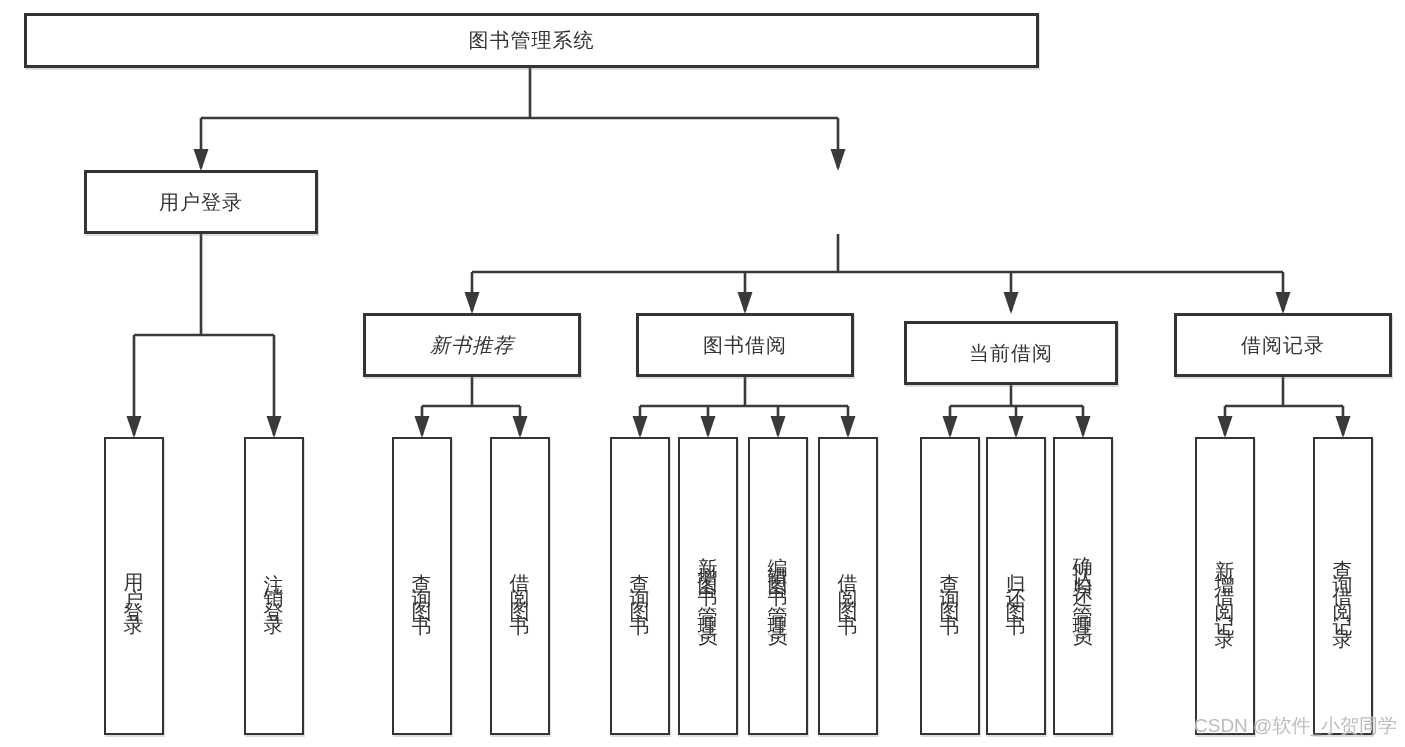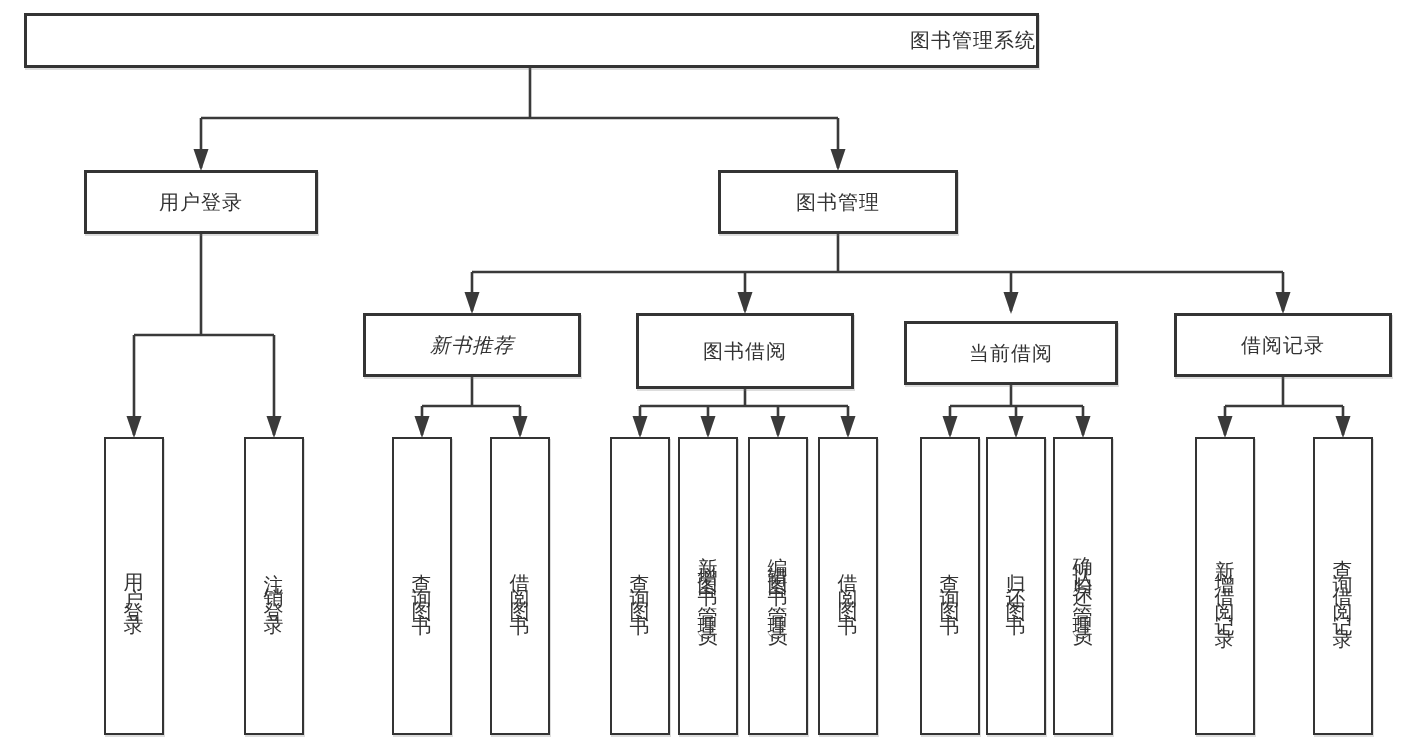--- a/index.html
+++ b/index.html
@@ -93,35 +93,32 @@
       <path d="M770.5 416 L785.5 416 L778 438 Z"></path>
       <path d="M840.5 416 L855.5 416 L848 438 Z"></path>
       <path d="M942.5 416 L957.5 416 L950 438 Z"></path>
       <path d="M1008.5 416 L1023.5 416 L1016 438 Z"></path>
       <path d="M1075.5 416 L1090.5 416 L1083 438 Z"></path>
       <path d="M1217.5 416 L1232.5 416 L1225 438 Z"></path>
       <path d="M1335.5 416 L1350.5 416 L1343 438 Z"></path>
     </g>
   </svg>
 
-  <div class="box" style="left:24px; top:13px; width:1015px; height:55px;justify-content:flex-end;">
+  <div class="box" style="left:24px; top:13px; width:1015px; height:55px;">
     <span class="h-label">图书管理系统</span>
   </div>
 
   <div class="box" style="left:84px; top:170px; width:234px; height:64px;">
     <span class="h-label">用户登录</span>
   </div>
-  <div class="box" style="left:718px; top:170px; width:240px; height:64px;">
-    <span class="h-label">图书管理</span>
-  </div>
 
   <div class="box" style="left:363px; top:313px; width:218px; height:64px;font-style:italic;">
     <span class="h-label">新书推荐</span>
   </div>
-  <div class="box" style="left:636px; top:313px; width:218px; height:76px;">
+  <div class="box" style="left:636px; top:313px; width:218px; height:64px;">
     <span class="h-label">图书借阅</span>
   </div>
   <div class="box" style="left:904px; top:313px; width:214px; height:64px;margin-top:8px;">
     <span class="h-label">当前借阅</span>
   </div>
   <div class="box" style="left:1174px; top:313px; width:218px; height:64px;">
     <span class="h-label">借阅记录</span>
   </div>
 
   <div class="box leaf" style="left:104px; top:437px; width:60px; height:298px;">
@@ -161,14 +158,15 @@
     <span class="v-label long">确认归还（管理员）</span>
   </div>
 
   <div class="box leaf" style="left:1195px; top:437px; width:60px; height:298px;">
     <span class="v-label">新增借阅记录</span>
   </div>
   <div class="box leaf" style="left:1313px; top:437px; width:60px; height:298px;">
     <span class="v-label">查询借阅记录</span>
   </div>
 
+  <div class="watermark">CSDN @软件_小贺同学</div>
 
 </div>
 
 </body></html>

